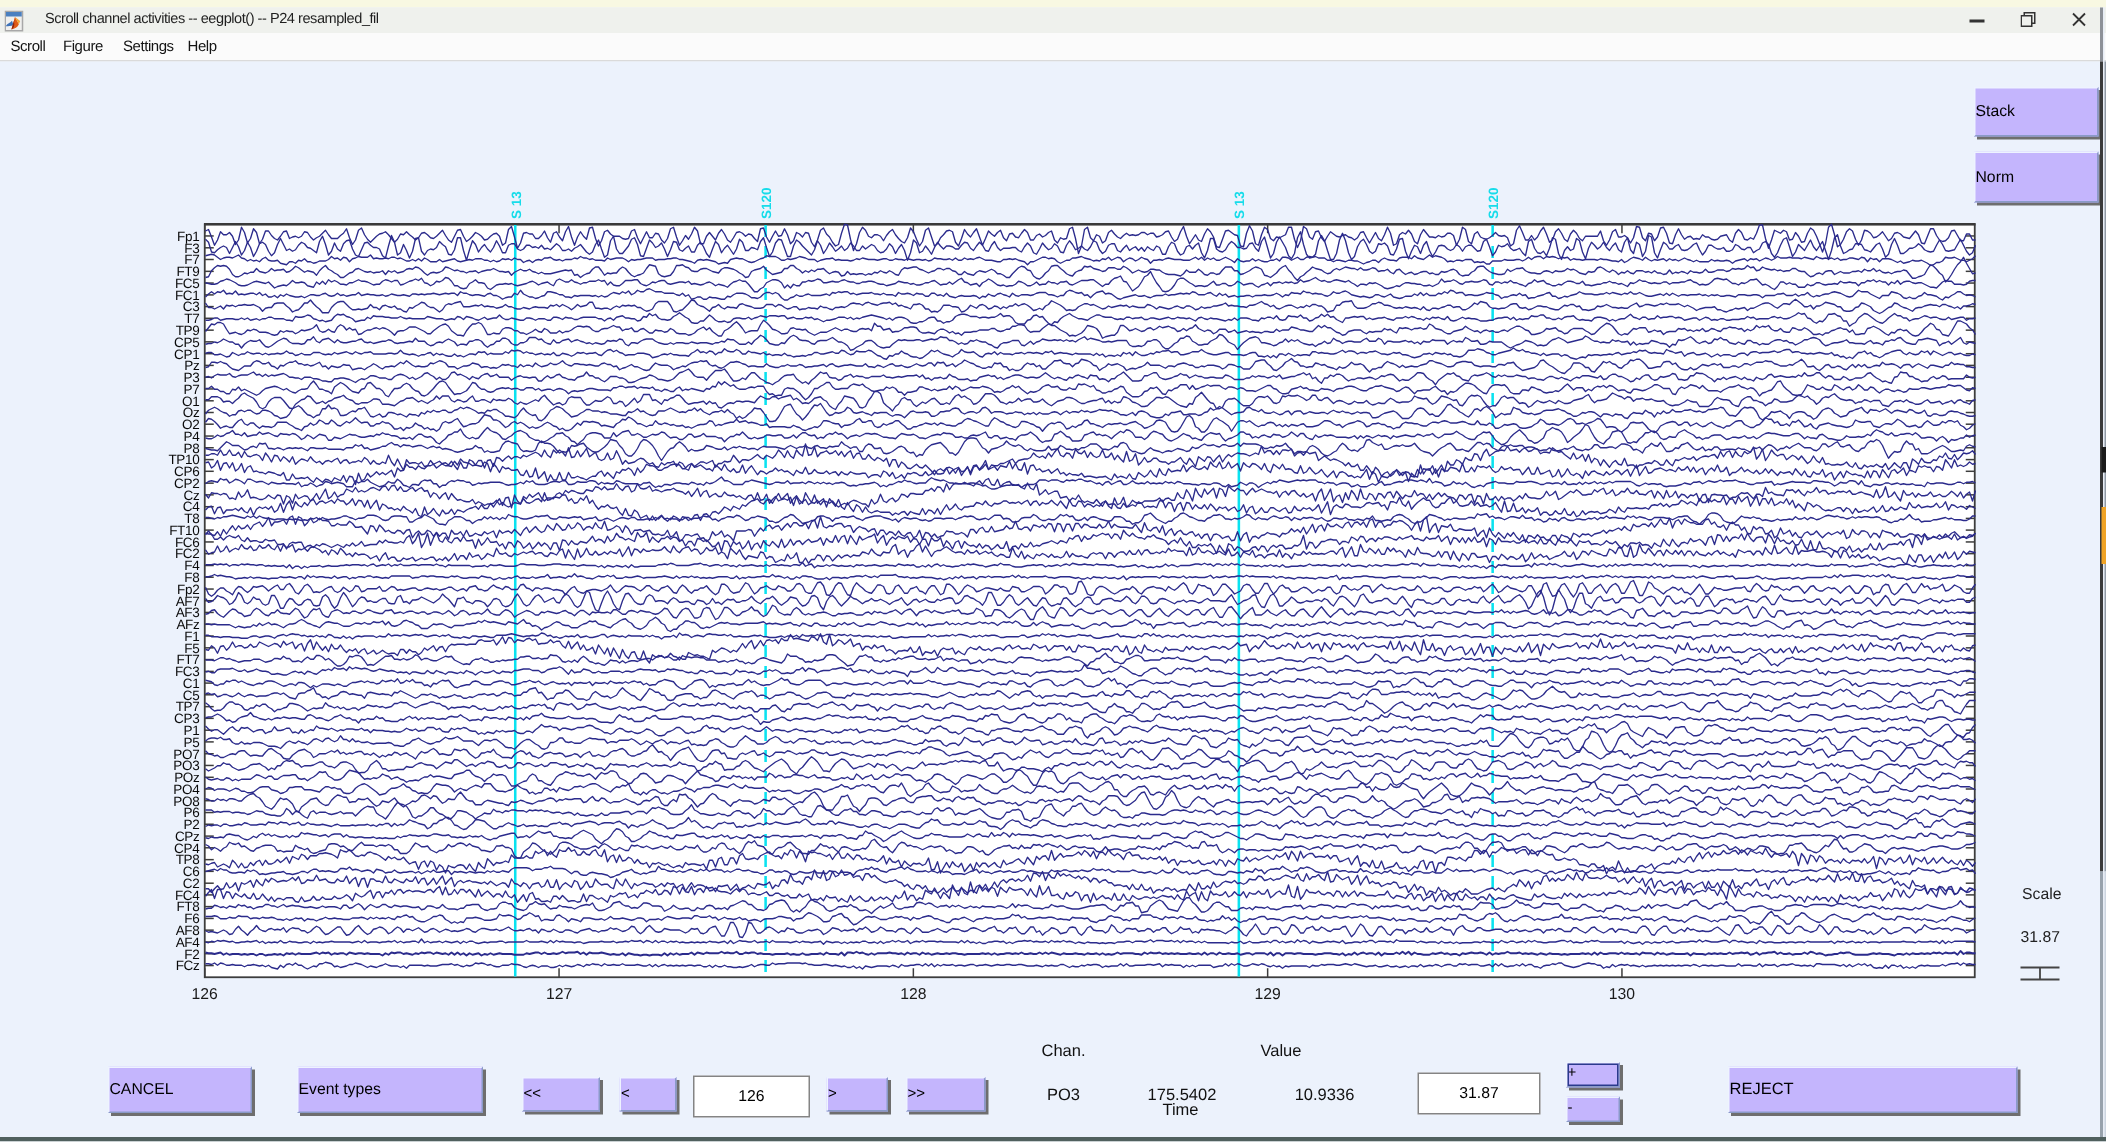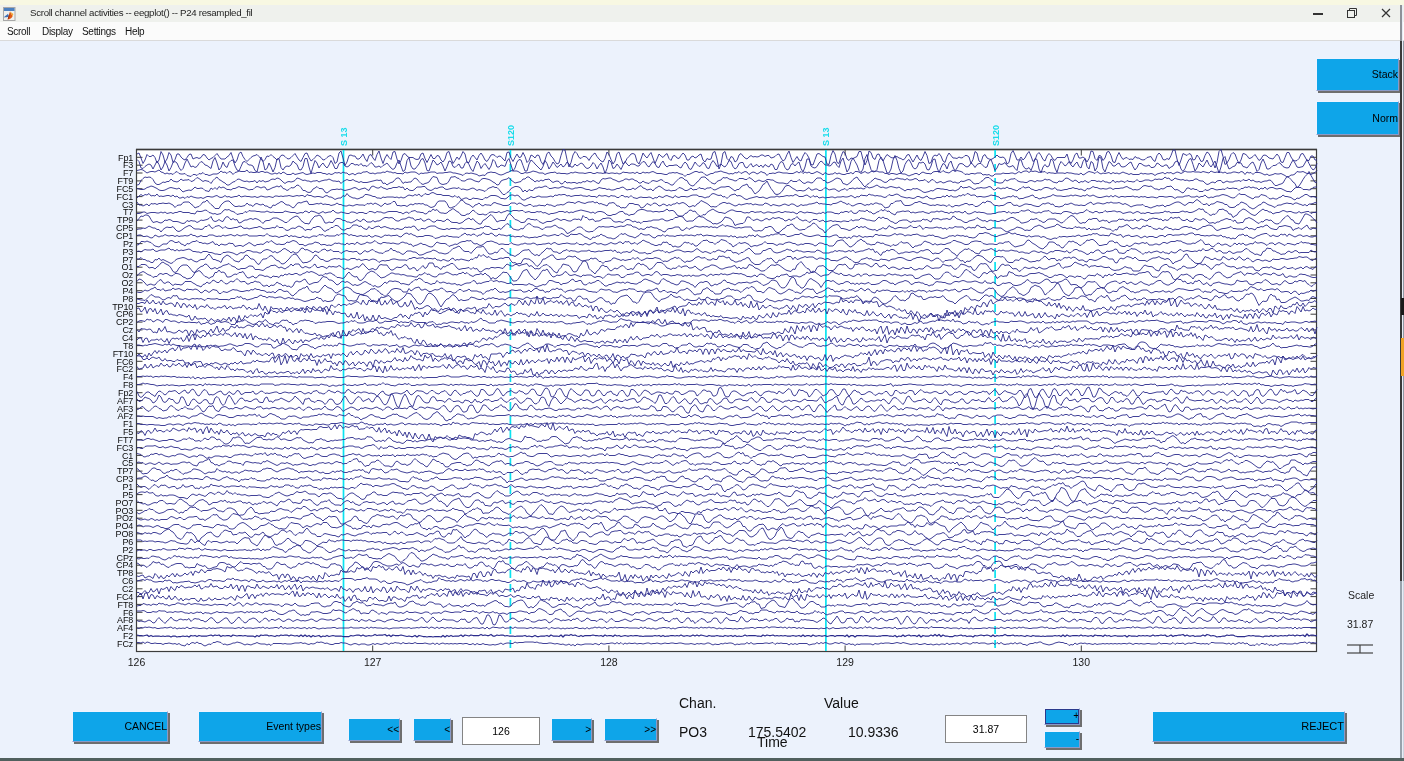--- a/index.html
+++ b/index.html
@@ -3,26 +3,26 @@
 html,body{margin:0;padding:0}
 body{width:1404px;height:761px;overflow:hidden;position:relative;
   font-family:"Liberation Sans", sans-serif;background:#ecf2fc}
 #topstrip{position:absolute;left:0;top:0;width:1404px;height:5px;background:#f8f8e2}
 #titlebar{position:absolute;left:0;top:5px;width:1404px;height:17px;background:#eff1ed}
 #title{position:absolute;left:30px;top:7px;font-size:9.7px;letter-spacing:-0.3px;color:#1f1f1f;white-space:nowrap}
 #menubar{position:absolute;left:0;top:22px;width:1404px;height:18px;background:#fbfbfb;border-bottom:1px solid #dadada}
 .menu{position:absolute;top:26px;font-size:10px;letter-spacing:-0.3px;color:#141414}
 #fig{position:absolute;left:0;top:41px;width:1404px;height:717px;background:#ecf2fc}
 svg{position:absolute;left:0;top:0}
-.btn{position:absolute;background:#0ea5e9;color:#000;text-align:right;
+.btn{position:absolute;background:#c4b5fd;color:#000;text-align:left;
   border-top:1px solid #eef3ff;border-left:1px solid #eef3ff;
   border-right:1px solid #8a9ac8;border-bottom:1px solid #8a9ac8;
   box-shadow:2px 2px 0 #6e6e6e}
 .edit{position:absolute;background:#fff;border:1px solid #848484;text-align:center;color:#000}
-.lbl{position:absolute;font-size:14px;color:#111;text-align:left}
+.lbl{position:absolute;font-size:11px;color:#111;text-align:center}
 #bottomborder{position:absolute;left:0;top:758px;width:1404px;height:3px;background:#50605e}
 </style></head><body>
 <div id="topstrip"></div>
 <div id="titlebar"></div>
 <svg width="13" height="15" style="left:3px;top:7px">
   <rect x="0.5" y="0.5" width="11.5" height="13" fill="#f0f0ee" stroke="#a8a8a8"></rect>
   <rect x="1" y="1" width="10.5" height="3" fill="#4a80c0"></rect>
   <path d="M0.8 10.5 C2.2 8.2 3.6 8.6 5 6.8 L6 9.6 C4.4 10.6 2.6 10.2 0.8 10.5 Z" fill="#3d72b8"></path>
   <path d="M4.6 12.6 L7 4.4 L9.6 9.2 C8.8 11.2 6.8 12.3 4.6 12.6 Z" fill="#e05a14"></path>
   <path d="M4.6 12.6 L7 4.4 L6.4 7.6 C6.9 10.2 6.2 11.6 4.6 12.6 Z" fill="#8c2410"></path>
@@ -32,21 +32,21 @@
 <div style="position:absolute;left:1313px;top:13px;width:10px;height:1.5px;background:#333"></div>
 <svg width="12" height="12" style="left:1347px;top:8px">
  <rect x="0.5" y="2.5" width="7" height="7" fill="none" stroke="#333"></rect>
  <path d="M2.5 2.5 L2.5 0.5 L9.5 0.5 L9.5 7.5 L7.5 7.5" fill="none" stroke="#333"></path>
 </svg>
 <svg width="12" height="12" style="left:1381px;top:8px">
  <path d="M1 1 L9 9 M9 1 L1 9" stroke="#333" stroke-width="1.2"></path>
 </svg>
 <div id="menubar"></div>
 <div class="menu" style="left:7px">Scroll</div>
-<div class="menu" style="left:42px">Display</div>
+<div class="menu" style="left:42px">Figure</div>
 <div class="menu" style="left:82px">Settings</div>
 <div class="menu" style="left:125px">Help</div>
 <div id="fig"></div>
 
 <svg width="1404" height="761" style="left:0;top:0" font-family="Liberation Sans, sans-serif">
 <rect x="136.5" y="149.5" width="1180.0" height="502.0" fill="#ffffff" stroke="#3d3d3d" stroke-width="1.2"></rect>
 <line x1="136.0" y1="149.5" x2="1317.0" y2="149.5" stroke="#3a3a3a" stroke-width="1.6"></line>
 <g stroke="#3d3d3d" stroke-width="1">
 <line x1="136.5" y1="651.5" x2="136.5" y2="645.5"></line>
 <line x1="136.5" y1="149.5" x2="136.5" y2="155.5"></line>

